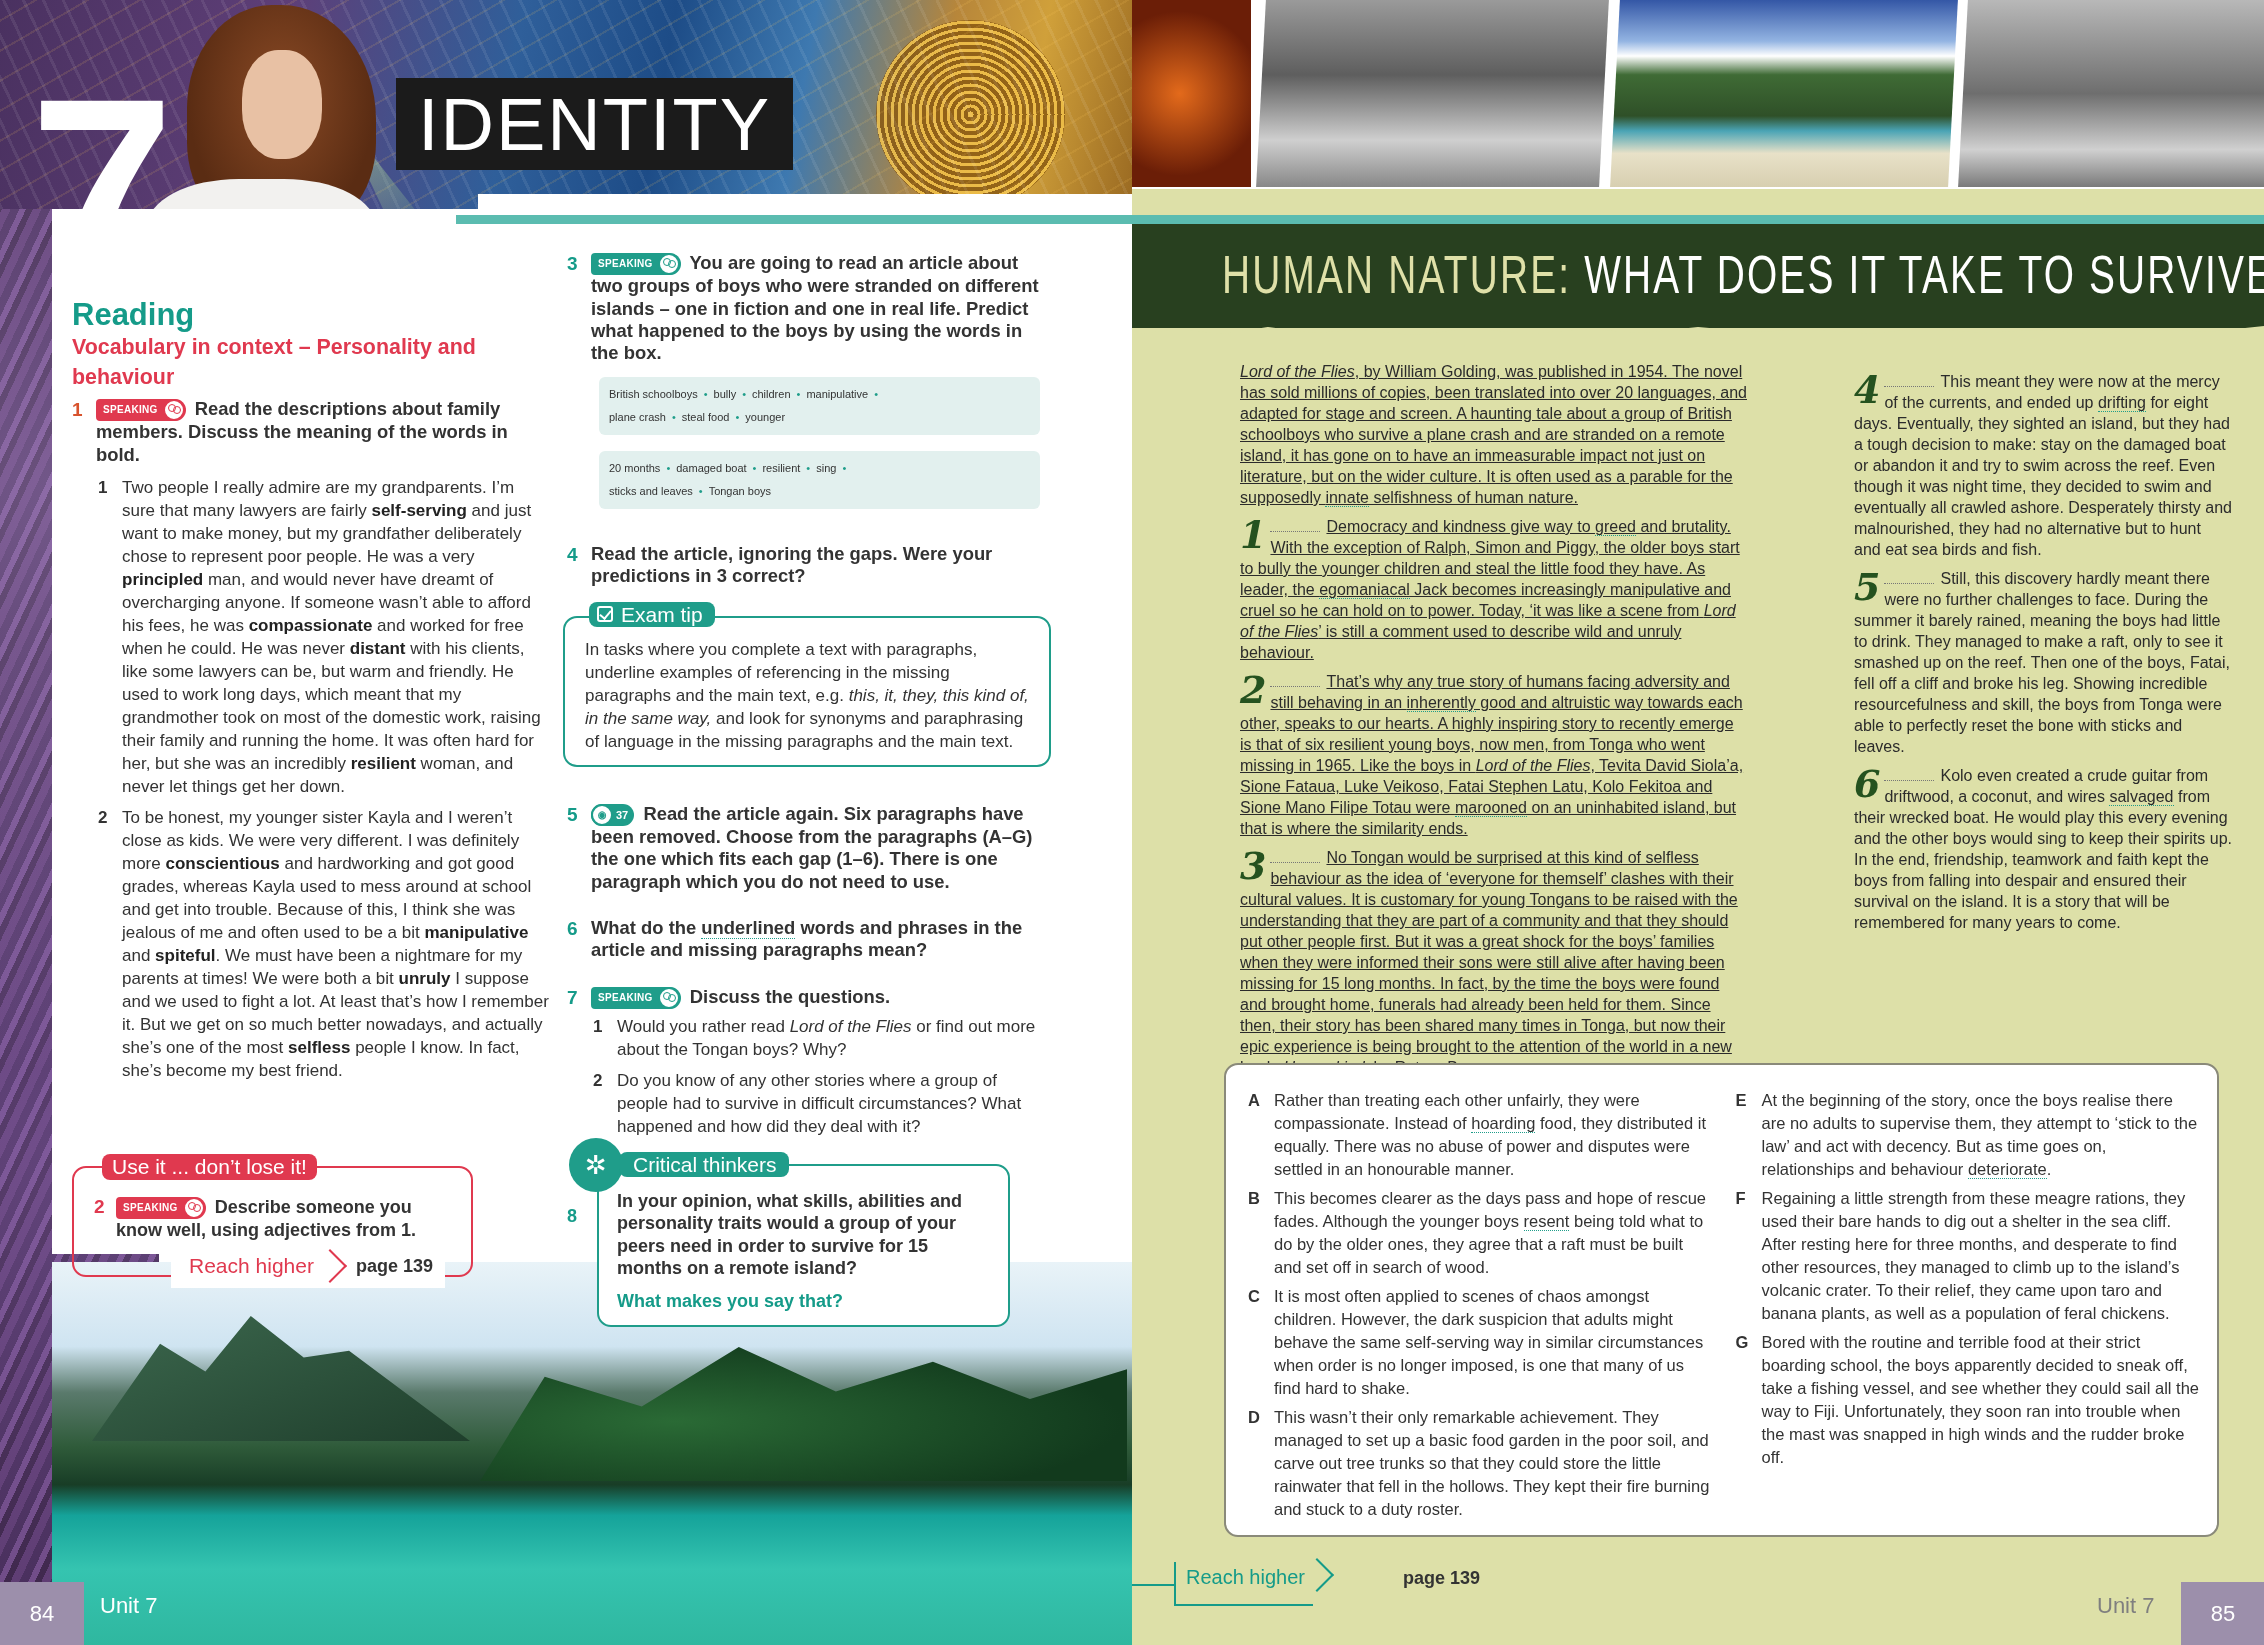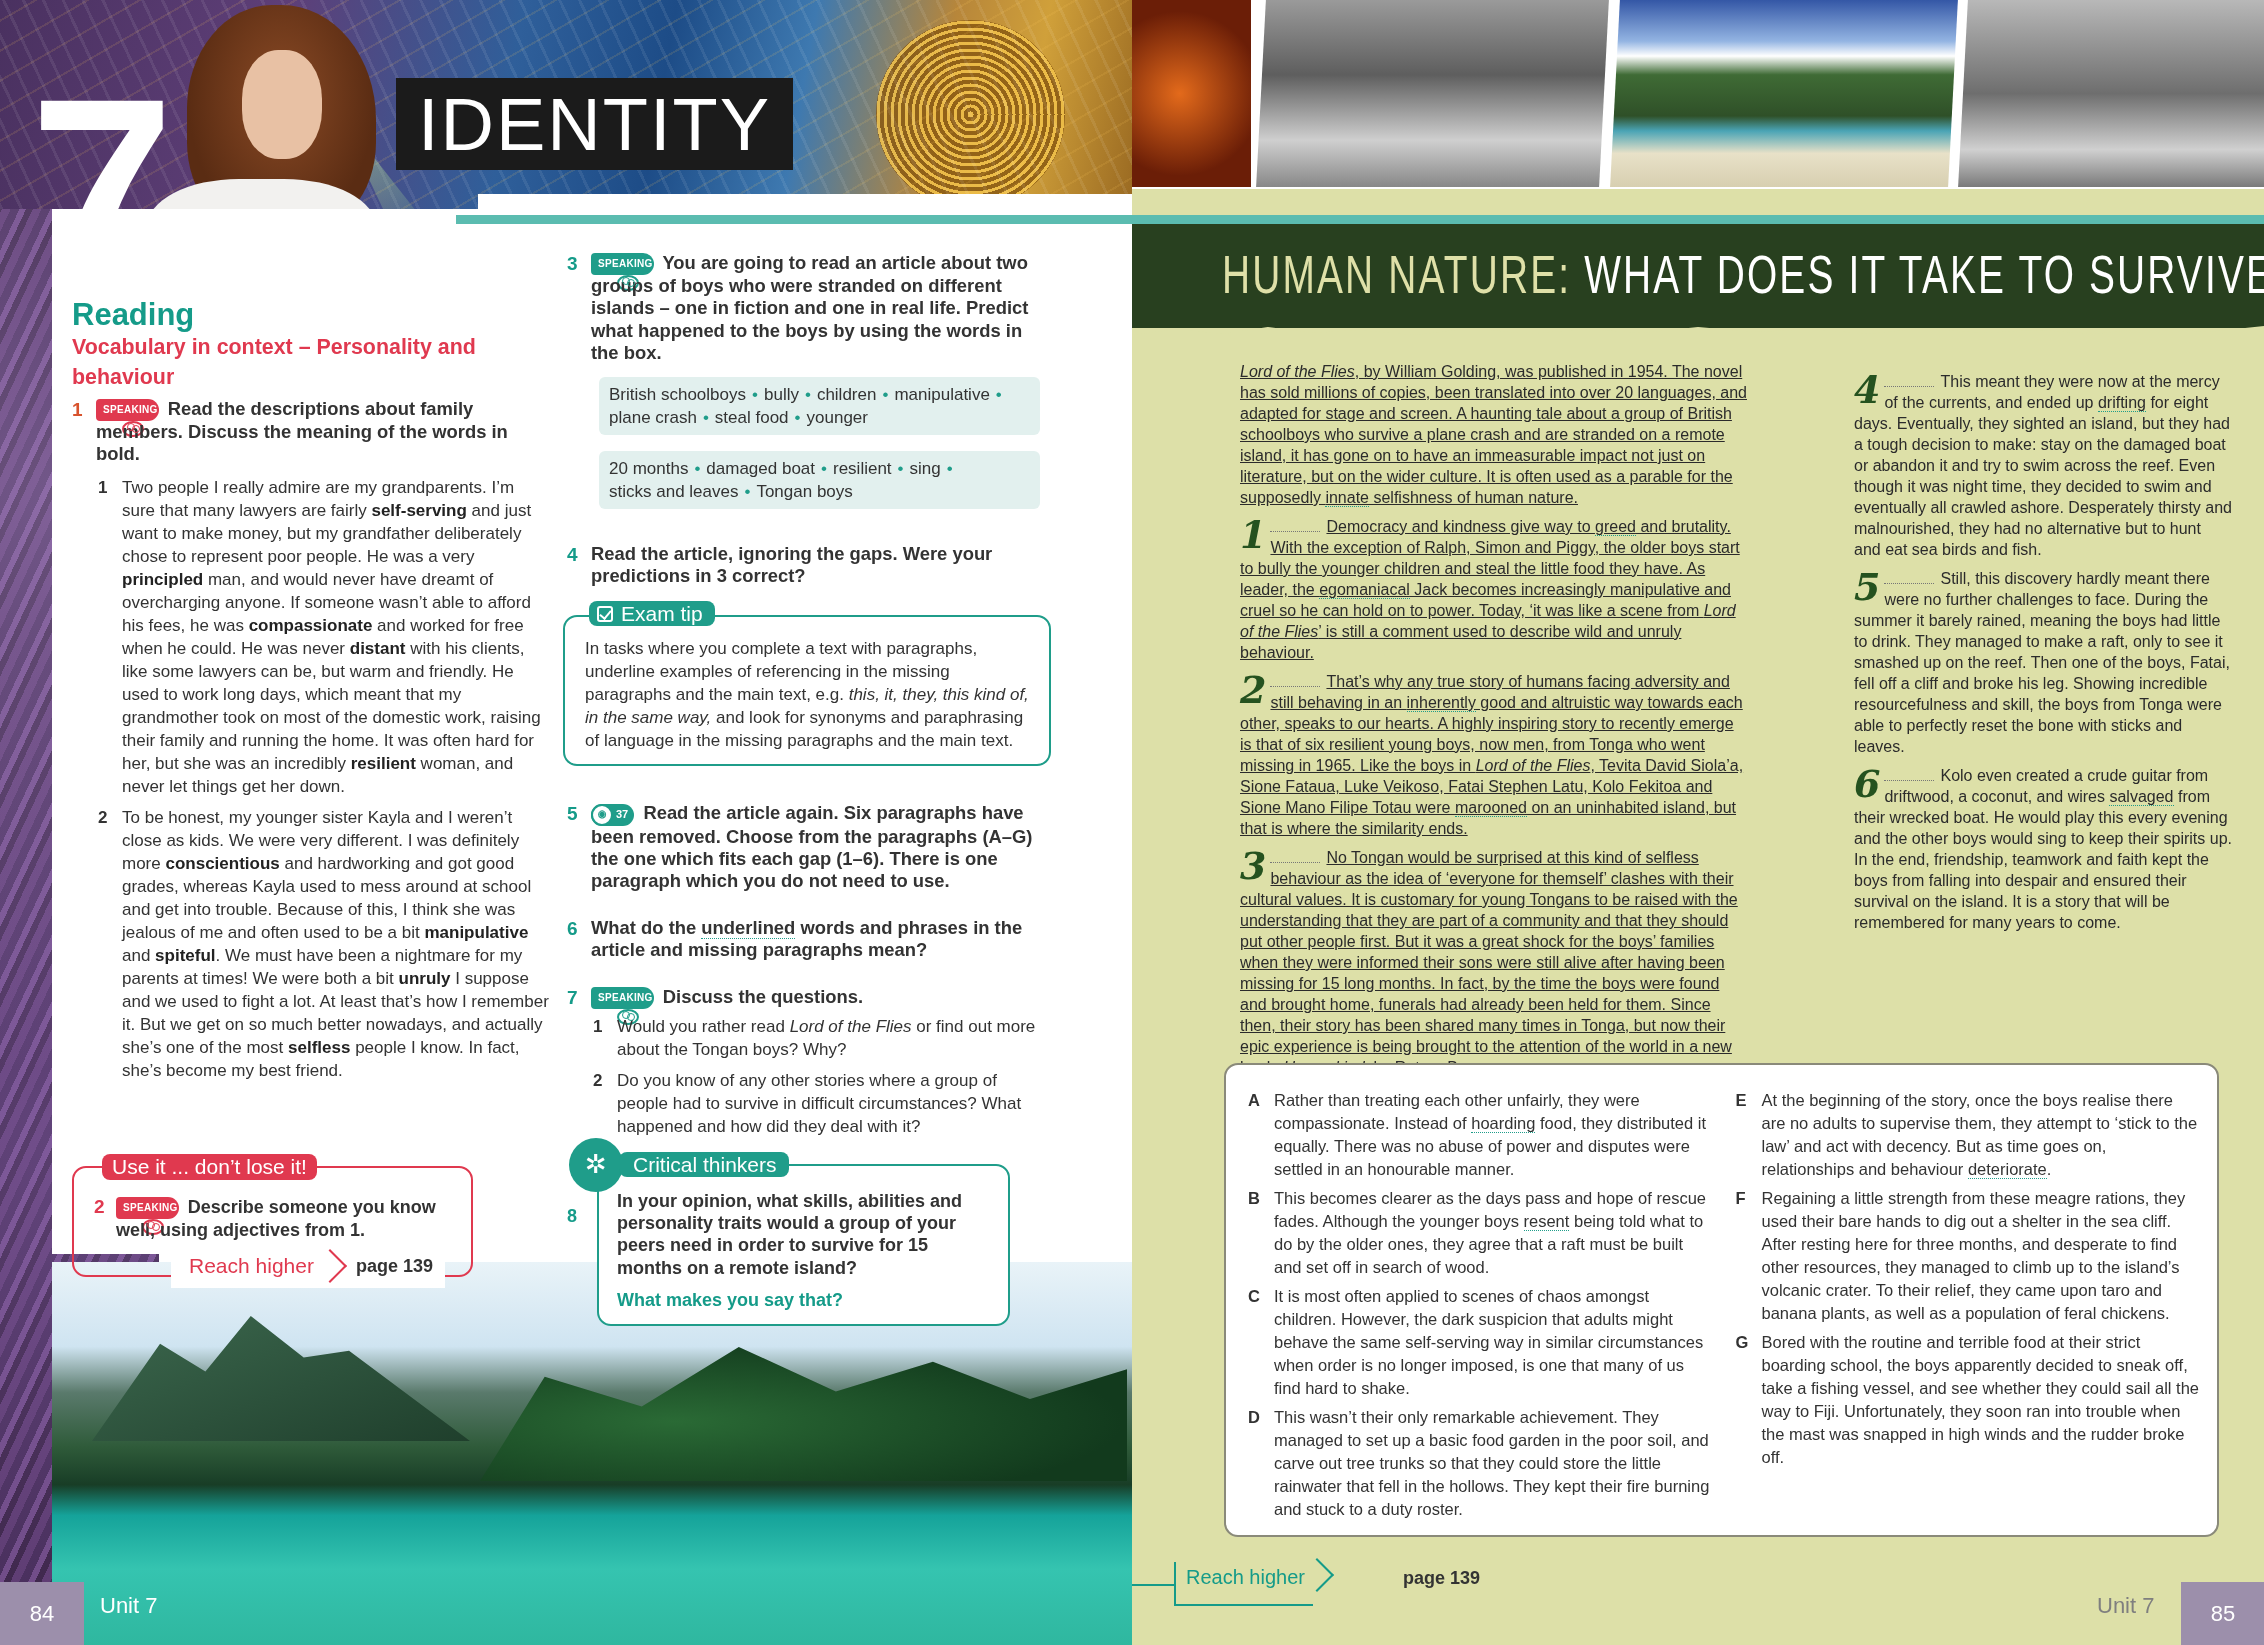--- a/index.html
+++ b/index.html
@@ -36,21 +36,21 @@
   .col-b { left: 567px; top: 252px; width: 473px; }
 
   .h-reading { font-family: "Liberation Sans", sans-serif; font-weight: 700; font-size: 31px; color: #159b89; margin-bottom: 6px; }
   .h-vocab { font-family: "Liberation Sans", sans-serif; font-weight: 700; font-size: 21.4px; line-height: 30px; color: #e0394f; margin-bottom: 6px; }
   .task { display:flex; gap: 14px; margin-bottom: 6px; }
   .task-num { font-family: "Liberation Sans", sans-serif; font-weight: 700; font-size: 19px; width: 10px; flex: none; }
   .task-num.red { color: #d8532d; }
   .task-num.teal { color: #159b89; }
   .task-num.pink { color: #e0394f; }
   .task-text { font-family: "Liberation Sans", sans-serif; font-weight: 700; font-size: 18.4px; line-height: 22.4px; color: #333; }
-  .badge { display:inline-flex; align-items:center; height: 22px; border-radius: 4px 11px 11px 4px; padding-left: 7px; padding-right: 1px; font-size: 10px; font-weight: 700; color:#fff; letter-spacing:0.3px; vertical-align: 2px; margin-right: 4px; flex-direction: column; }
+  .badge { display:inline-flex; align-items:center; height: 22px; border-radius: 4px 11px 11px 4px; padding-left: 7px; padding-right: 1px; font-size: 10px; font-weight: 700; color:#fff; letter-spacing:0.3px; vertical-align: 2px; margin-right: 4px; }
   .badge .b-ic { width: 22px; height: 22px; border-radius: 50%; border: 2px solid currentColor; background:#fff; margin-left: 5px; display:inline-flex; align-items:center; justify-content:center; font-size: 11px; }
   .badge.teal { background:#1f9d8a; }
   .badge.teal .b-ic { color:#1f9d8a; border-color:#1f9d8a; }
   .badge.pink { background:#e0394f; }
   .badge.pink .b-ic { color:#e0394f; border-color:#e0394f; }
   .people-ic { width: 12px; height: 12px; position:relative; display:inline-block; }
   .people-ic::before, .people-ic::after { content:""; position:absolute; width:6px; height:6px; border:1.5px solid currentColor; border-radius:50%; top:0; }
   .people-ic::before { left:0; } .people-ic::after { left:5px; top:2px; }
   .sub-item { display:flex; gap: 14px; margin-left: 26px; margin-bottom: 8px; font-family: "Liberation Sans", sans-serif; font-size: 17px; line-height: 23px; color:#333; }
   .sub-num { font-weight: 700; width: 10px; flex:none; }
@@ -60,21 +60,21 @@
   .use-it-tab { position:absolute; left: 28px; top: -14px; background:#e0394f; color:#fff; font-family:"Liberation Sans",sans-serif; font-size: 21px; padding: 1px 10px; border-radius: 8px; }
   .use-it-task { position:absolute; left: 20px; top: 28px; width: 358px; display:flex; gap: 12px; }
   .reach-left { position:absolute; left: 171px; top: 1244px; height: 44px; background:#fff; display:flex; align-items:center; gap: 12px; padding-right: 12px; }
   .reach-left .rh { font-family:"Liberation Sans",sans-serif; font-size: 21px; color:#e0394f; padding-left: 18px; }
   .chev { width: 18px; height: 34px; position:relative; }
   .chev::before { content:""; position:absolute; left:-8px; top: 5px; width: 22px; height: 22px; border-top: 2px solid; border-right: 2px solid; transform: rotate(45deg); }
   .chev.pink::before { border-color:#e0394f; }
   .chev.teal::before { border-color:#159b89; }
   .reach-left .pg { font-family:"Liberation Sans",sans-serif; font-size: 18px; font-weight:700; color:#333; }
 
-  .wordbox { background:#e2f0ee; border-radius: 6px; padding: 6px 10px; margin: 12px 0 0 32px; font-family:"Liberation Sans",sans-serif; font-size: 17px; line-height: 23px; color:#333; }
+  .wordbox { background:#e2f0ee; border-radius: 6px; padding: 6px 10px; margin: 12px 0 0 32px; font-family:"Liberation Sans",sans-serif; font-size: 11px; line-height: 23px; color:#333; }
   .wordbox .dot { color:#1f9d8a; margin: 0 6px; }
   .exam-tip { position:relative; border: 2px solid #1f9d8a; border-radius: 14px; margin-top: 28px; padding: 20px 18px 12px 20px; font-family:"Liberation Sans",sans-serif; font-size: 17px; line-height: 23px; color:#333; width: 488px; margin-left: -4px; }
   .exam-tip-tab { position:absolute; left: 24px; top: -16px; background:#1f9d8a; color:#fff; font-family:"Liberation Sans",sans-serif; font-size: 21px; padding: 1px 12px 1px 8px; border-radius: 8px; display:flex; align-items:center; gap:8px; }
   .check-ic { width: 16px; height: 16px; border: 2px solid #fff; border-radius: 3px; position:relative; }
   .check-ic::after { content:""; position:absolute; left: 3px; top: 0px; width: 5px; height: 9px; border-right: 2px solid #fff; border-bottom: 2px solid #fff; transform: rotate(40deg); }
   .audio-badge { display:inline-flex; align-items:center; background:#1f9d8a; color:#fff; border-radius: 11px; height: 22px; padding-right: 6px; font-size: 11px; font-weight: 700; vertical-align: 2px; margin-right: 4px; }
   .audio-badge .a-ic { width: 22px; height: 22px; border-radius:50%; border: 2px solid #1f9d8a; background:#fff; color:#1f9d8a; display:inline-flex; align-items:center; justify-content:center; font-size: 10px; margin-right: 3px; }
   .ul-dot { border-bottom: 1.5px dotted #1f9d8a; }
 
   .critical { position:relative; margin-top: 26px; margin-left: 30px; border: 2px solid #1f9d8a; border-radius: 14px; padding: 24px 18px 12px 18px; width: 413px; background: #fff; }

